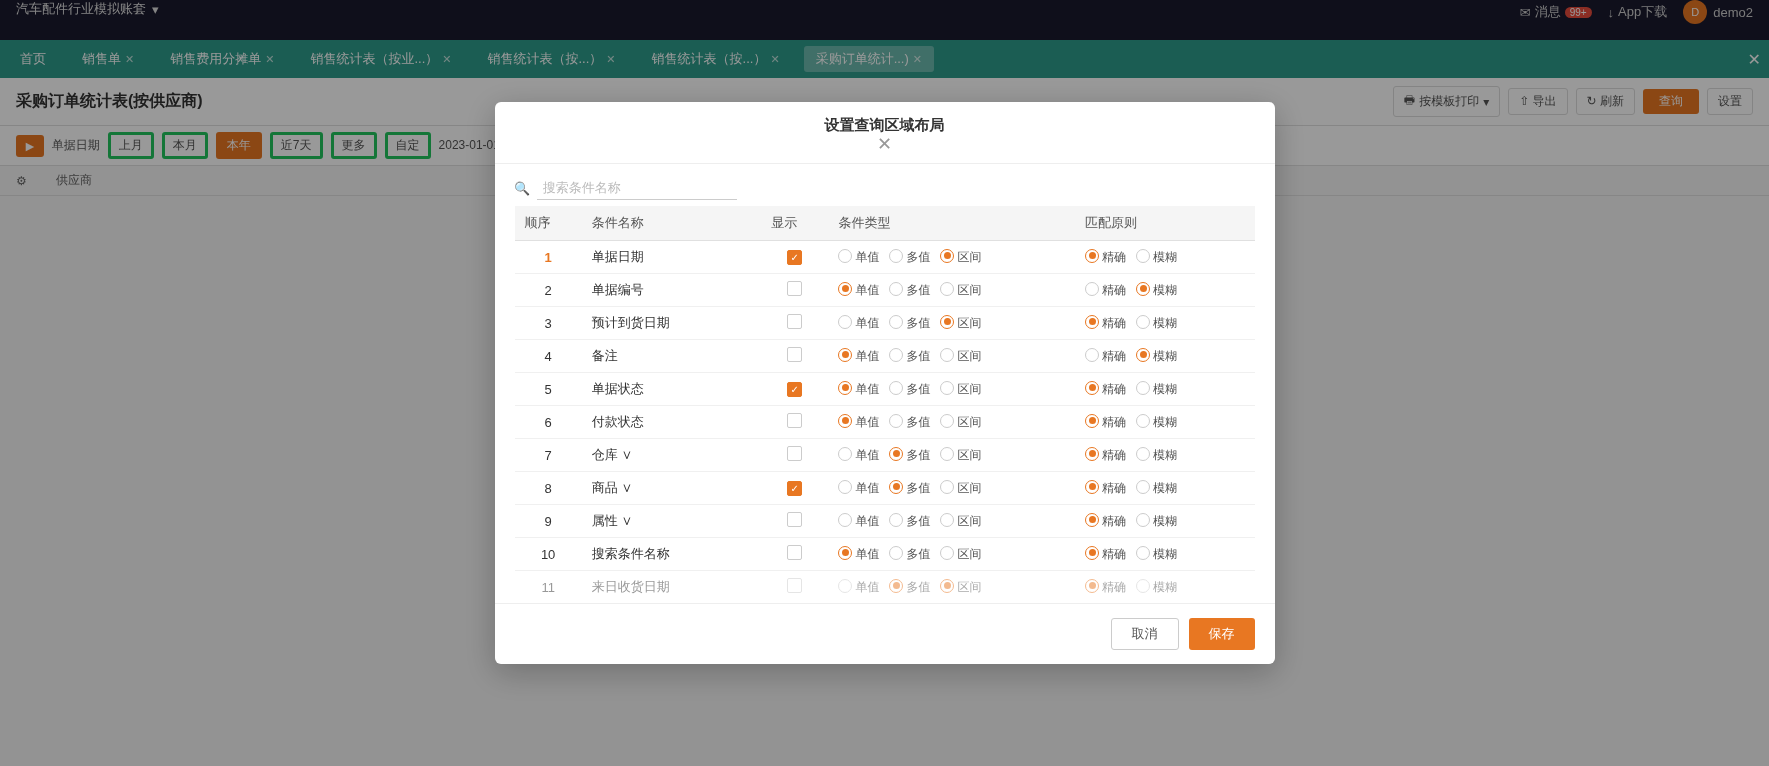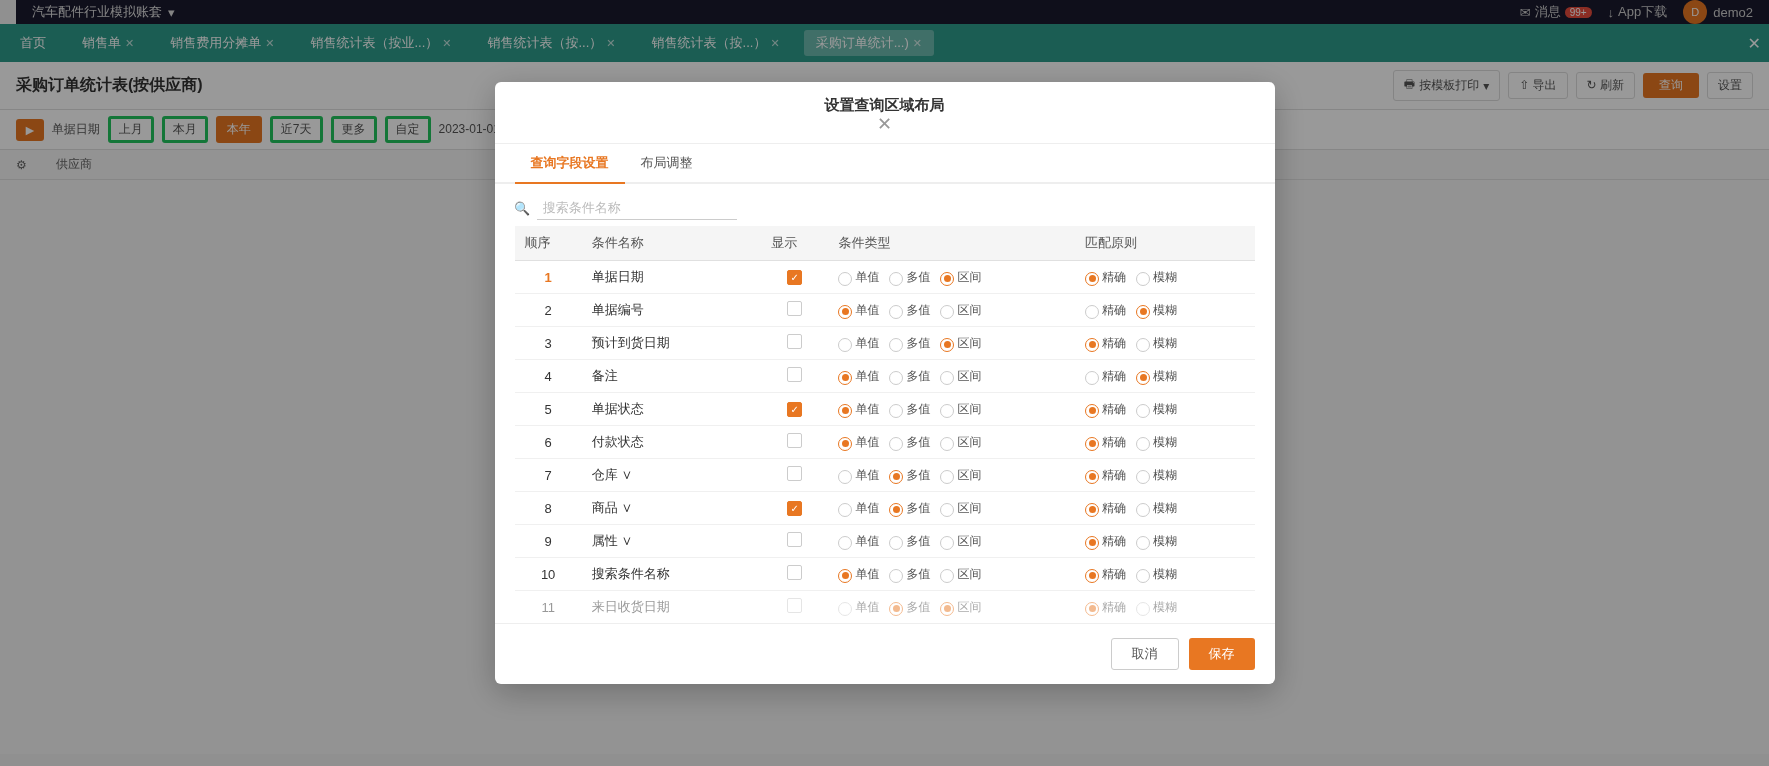--- a/index.html
+++ b/index.html
@@ -1,27 +1,26 @@
 <!DOCTYPE html>
 <html><head>
   <meta charset="utf-8">
   <style>
     * { box-sizing: border-box; margin: 0; padding: 0; }
     body { font-family: 'Microsoft YaHei', Arial, sans-serif; font-size: 13px; background: #f0f0f0; overflow: hidden; }
 
     
     .top-header {
       background: #1a1a2e;
-      height: 24px;
-      display: flex;
-      align-items: center;
+      height: 40px;
+      display: flex;
+      align-items: flex-start;
       justify-content: space-between;
       padding: 0 16px;
       color: #ccc;
-      margin-left: 16px;
     }
     .top-header-left { font-size: 13px; color: #ddd; display: flex; align-items: center; gap: 6px; }
     .top-header-right { display: flex; align-items: center; gap: 16px; font-size: 13px; color: #ccc; }
     .badge-red { background: #e74c3c; color: #fff; border-radius: 10px; padding: 0 5px; font-size: 10px; }
 
     
     .nav-bar {
       background: #2d9b8a;
       height: 38px;
       display: flex;
@@ -199,21 +198,21 @@
       align-items: center;
       justify-content: center;
       cursor: pointer;
       background: #fff;
     }
     .cb.checked { background: #e87722; border-color: #e87722; }
     .cb.checked::after { content: '✓'; color: #fff; font-size: 10px; }
 
     
     .radio-group { display: flex; align-items: center; gap: 10px; }
-    .radio-item { display: flex; align-items: flex-end; gap: 3px; cursor: pointer; font-size: 12px; color: #555; }
+    .radio-item { display: flex; align-items: flex-start; gap: 3px; cursor: pointer; font-size: 12px; color: #555; }
     .radio-circle {
       width: 14px; height: 14px;
       border: 1px solid #ccc;
       border-radius: 50%;
       display: inline-flex;
       align-items: center;
       justify-content: center;
       background: #fff;
       flex-shrink: 0;
     }
@@ -354,28 +353,20 @@
 </div>
 
 <div class="overlay">
   <div class="modal">
 
     <div class="modal-header">
       <span class="modal-title">设置查询区域布局</span>
       <span class="modal-close">✕</span>
     </div>
 
-    <div class="modal-tabs">
-      <div class="modal-tab active">
-        <span>查询字段设置</span>
-      </div>
-      <div class="modal-tab">
-        <span>布局调整</span>
-      </div>
-    </div>
 
     <div class="modal-search">
       <span style="color:#999;">🔍</span>
       <input class="modal-search-input" type="text" placeholder="搜索条件名称" style="">
     </div>
 
     <div class="modal-table">
       <table>
         <thead>
           <tr>

